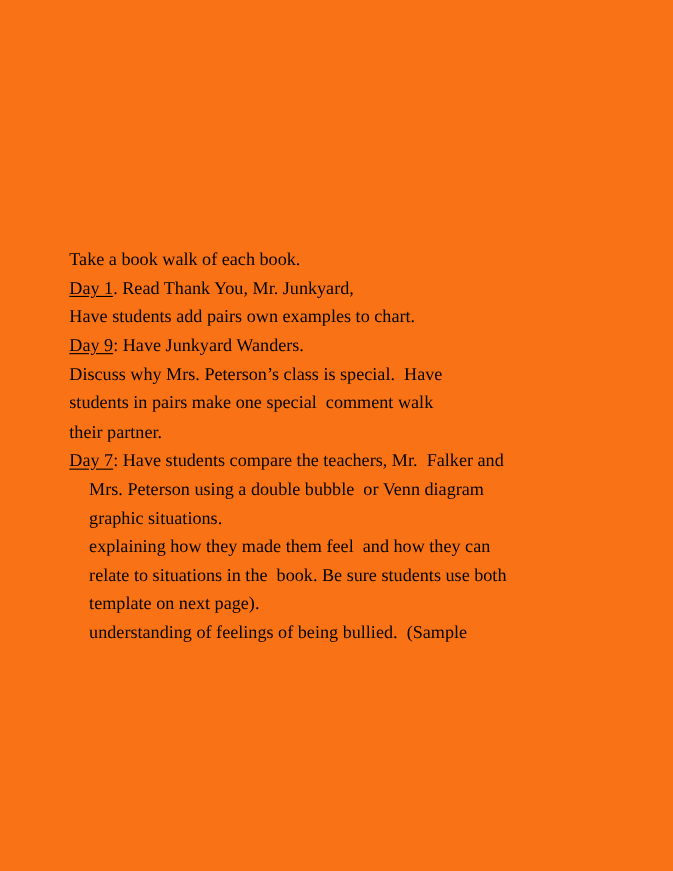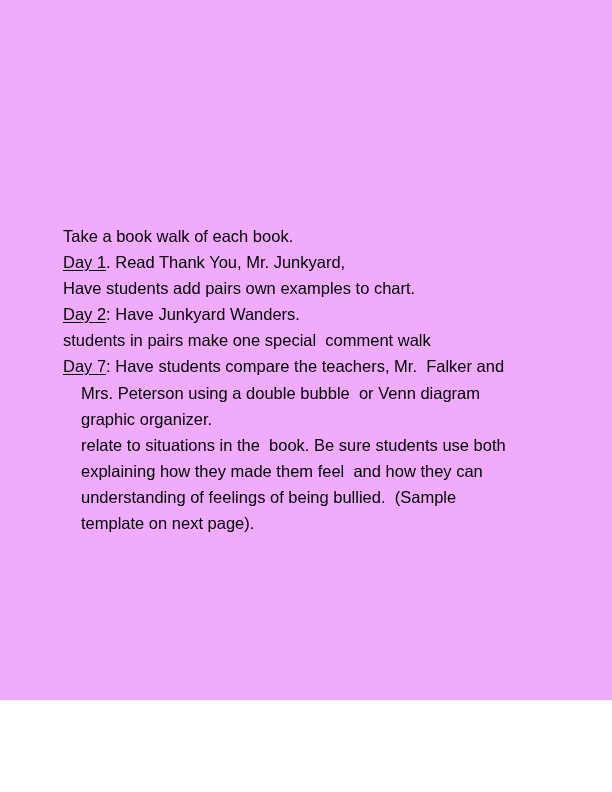--- a/index.html
+++ b/index.html
@@ -13,22 +13,23 @@
       position: relative;
       overflow: hidden;
       font-family: "Liberation Sans", sans-serif;
       color: #000000;
     }
     .page {
       position: absolute;
       left: 0;
       top: 0;
       width: 612px;
-      height: 700px;
-      background: #f0abfc;
+      height: 792px;
+      background: #f97316;
+      font-family: Liberation Serif, serif;
     }
     .content {
       position: absolute;
       left: 63px;
       top: 223px;
       width: 500px;
       font-size: 16.5px;
       line-height: 26.1px;
     }
     .line {
@@ -47,26 +48,28 @@
 <body>
 
 <div class="page">
   <div class="content">
 
     <div class="line">Take a book walk of each book.</div>
 
     <div class="line"><span class="u">Day 1</span><span>. Read Thank You, Mr. Junkyard,</span></div>
     <div class="line">Have students add pairs own examples to chart.</div>
 
-    <div class="line"><span class="u">Day 2</span><span>: Have Junkyard Wanders.</span></div>
+    <div class="line"><span class="u">Day 9</span><span>: Have Junkyard Wanders.</span></div>
+    <div class="line">Discuss why Mrs. Peterson’s class is special.  Have</div>
     <div class="line">students in pairs make one special  comment walk</div>
+    <div class="line">their partner.</div>
 
     <div class="line"><span class="u">Day 7</span><span>: Have students compare the teachers, Mr.  Falker and</span></div>
     <div class="line indent">Mrs. Peterson using a double bubble  or Venn diagram</div>
-    <div class="line indent">graphic organizer.</div>
+    <div class="line indent">graphic situations.</div>
 
+    <div class="line indent">explaining how they made them feel  and how they can</div>
     <div class="line indent">relate to situations in the  book. Be sure students use both</div>
-    <div class="line indent">explaining how they made them feel  and how they can</div>
+    <div class="line indent">template on next page).</div>
     <div class="line indent">understanding of feelings of being bullied.  (Sample</div>
-    <div class="line indent">template on next page).</div>
 
   </div>
 </div>
 
 </body></html>

